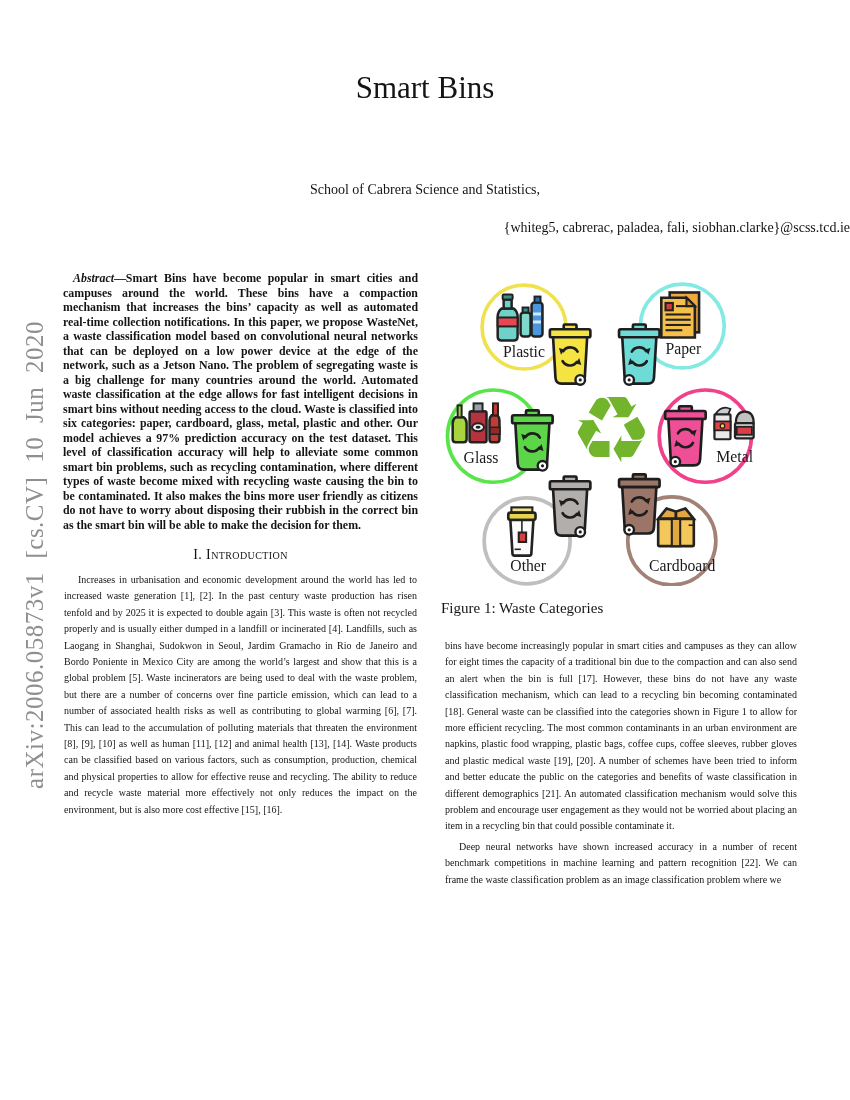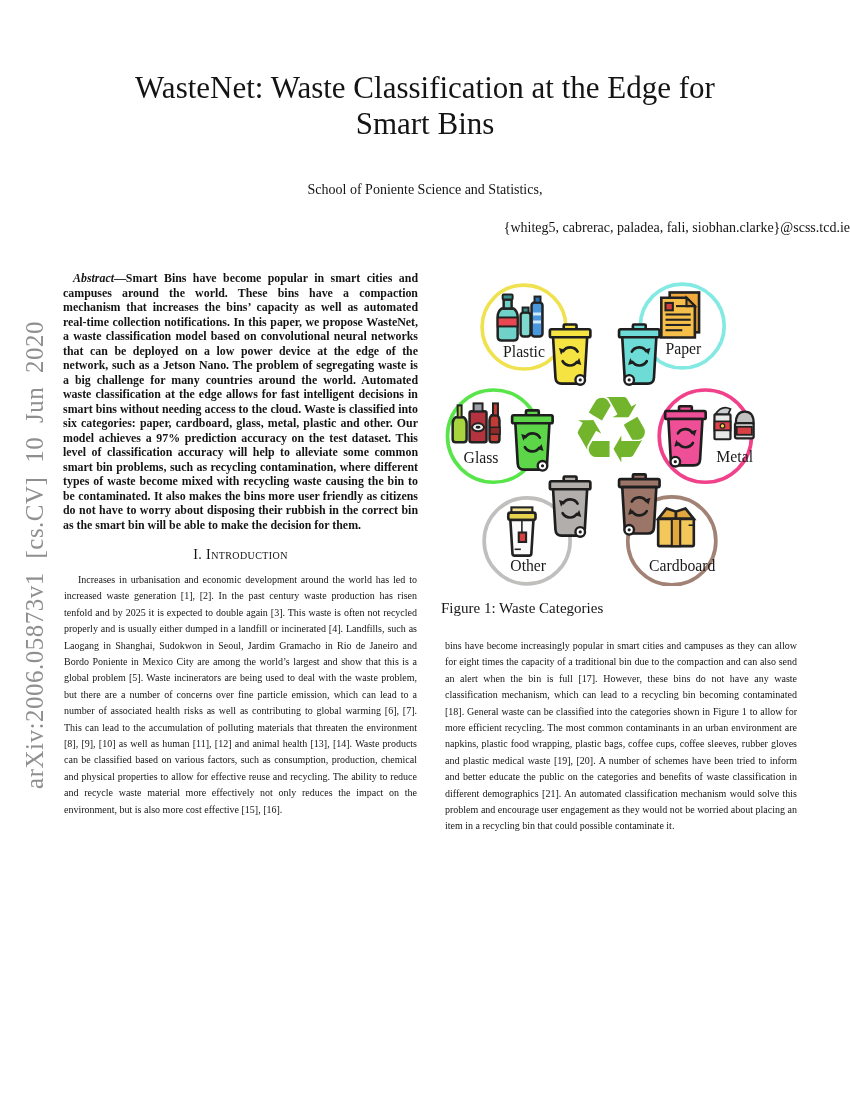--- a/index.html
+++ b/index.html
@@ -55,24 +55,23 @@
   .recycle-glyph { font-family:"DejaVu Sans", sans-serif; text-anchor:middle; }
 </style>
 </head>
 <body>
 
 <div class="page">
 
   <div class="arxiv">arXiv:2006.05873v1 [cs.CV] 10 Jun 2020</div>
 
   <div class="title">
-    <div>WasteNet: Waste Classification at the Edge for</div>
     <div>Smart Bins</div>
   </div>
-  <div class="affil1">School of Poniente Science and Statistics,</div>
+  <div class="affil1">School of Cabrera Science and Statistics,</div>
   <div class="email">{whiteg5, cabrerac, paladea, fali, siobhan.clarke}@scss.tcd.ie</div>
 
   <div class="col-left">
     <p class="abstract"><span class="lead">Abstract</span><span>—Smart Bins have become popular in smart cities and campuses around the world. These bins have a compaction mechanism that increases the bins’ capacity as well as automated real-time collection notifications. In this paper, we propose WasteNet, a waste classification model based on convolutional neural networks that can be deployed on a low power device at the edge of the network, such as a Jetson Nano. The problem of segregating waste is a big challenge for many countries around the world. Automated waste classification at the edge allows for fast intelligent decisions in smart bins without needing access to the cloud. Waste is classified into six categories: paper, cardboard, glass, metal, plastic and other. Our model achieves a 97% prediction accuracy on the test dataset. This level of classification accuracy will help to alleviate some common smart bin problems, such as recycling contamination, where different types of waste become mixed with recycling waste causing the bin to be contaminated. It also makes the bins more user friendly as citizens do not have to worry about disposing their rubbish in the correct bin as the smart bin will be able to make the decision for them.</span></p>
     <div class="section-heading">I. Introduction</div>
     <p class="para">Increases in urbanisation and economic development around the world has led to increased waste generation [1], [2]. In the past century waste production has risen tenfold and by 2025 it is expected to double again [3]. This waste is often not recycled properly and is usually either dumped in a landfill or incinerated [4]. Landfills, such as Laogang in Shanghai, Sudokwon in Seoul, Jardim Gramacho in Rio de Janeiro and Bordo Poniente in Mexico City are among the world’s largest and show that this is a global problem [5]. Waste incinerators are being used to deal with the waste problem, but there are a number of concerns over fine particle emission, which can lead to a number of associated health risks as well as contributing to global warming [6], [7]. This can lead to the accumulation of polluting materials that threaten the environment [8], [9], [10] as well as human [11], [12] and animal health [13], [14]. Waste products can be classified based on various factors, such as consumption, production, chemical and physical properties to allow for effective reuse and recycling. The ability to reduce and recycle waste material more effectively not only reduces the impact on the environment, but is also more cost effective [15], [16].</p>
   </div>
 
   <div class="col-right">
 
@@ -200,15 +199,16 @@
           <rect x="14" y="12" width="8" height="26" fill="#e3a83d" stroke="#222" stroke-width="2"></rect>
           <line x1="30" y1="18" x2="35" y2="18" stroke="#222" stroke-width="1.5"></line>
         </g>
         <text class="cat-label" x="228" y="276">Cardboard</text>
       </g>
     </svg>
 
     <div class="figure-caption">Figure 1: Waste Categories</div>
 
     <p class="para noindent">bins have become increasingly popular in smart cities and campuses as they can allow for eight times the capacity of a traditional bin due to the compaction and can also send an alert when the bin is full [17]. However, these bins do not have any waste classification mechanism, which can lead to a recycling bin becoming contaminated [18]. General waste can be classified into the categories shown in Figure 1 to allow for more efficient recycling. The most common contaminants in an urban environment are napkins, plastic food wrapping, plastic bags, coffee cups, coffee sleeves, rubber gloves and plastic medical waste [19], [20]. A number of schemes have been tried to inform and better educate the public on the categories and benefits of waste classification in different demographics [21]. An automated classification mechanism would solve this problem and encourage user engagement as they would not be worried about placing an item in a recycling bin that could possible contaminate it.</p>
+    <p class="para">Deep neural networks have shown increased accuracy in a number of recent benchmark competitions in machine learning and pattern recognition [22]. We can frame the waste classification problem as an image classification problem where we</p>
   </div>
 
 </div>
 
 </body></html>

